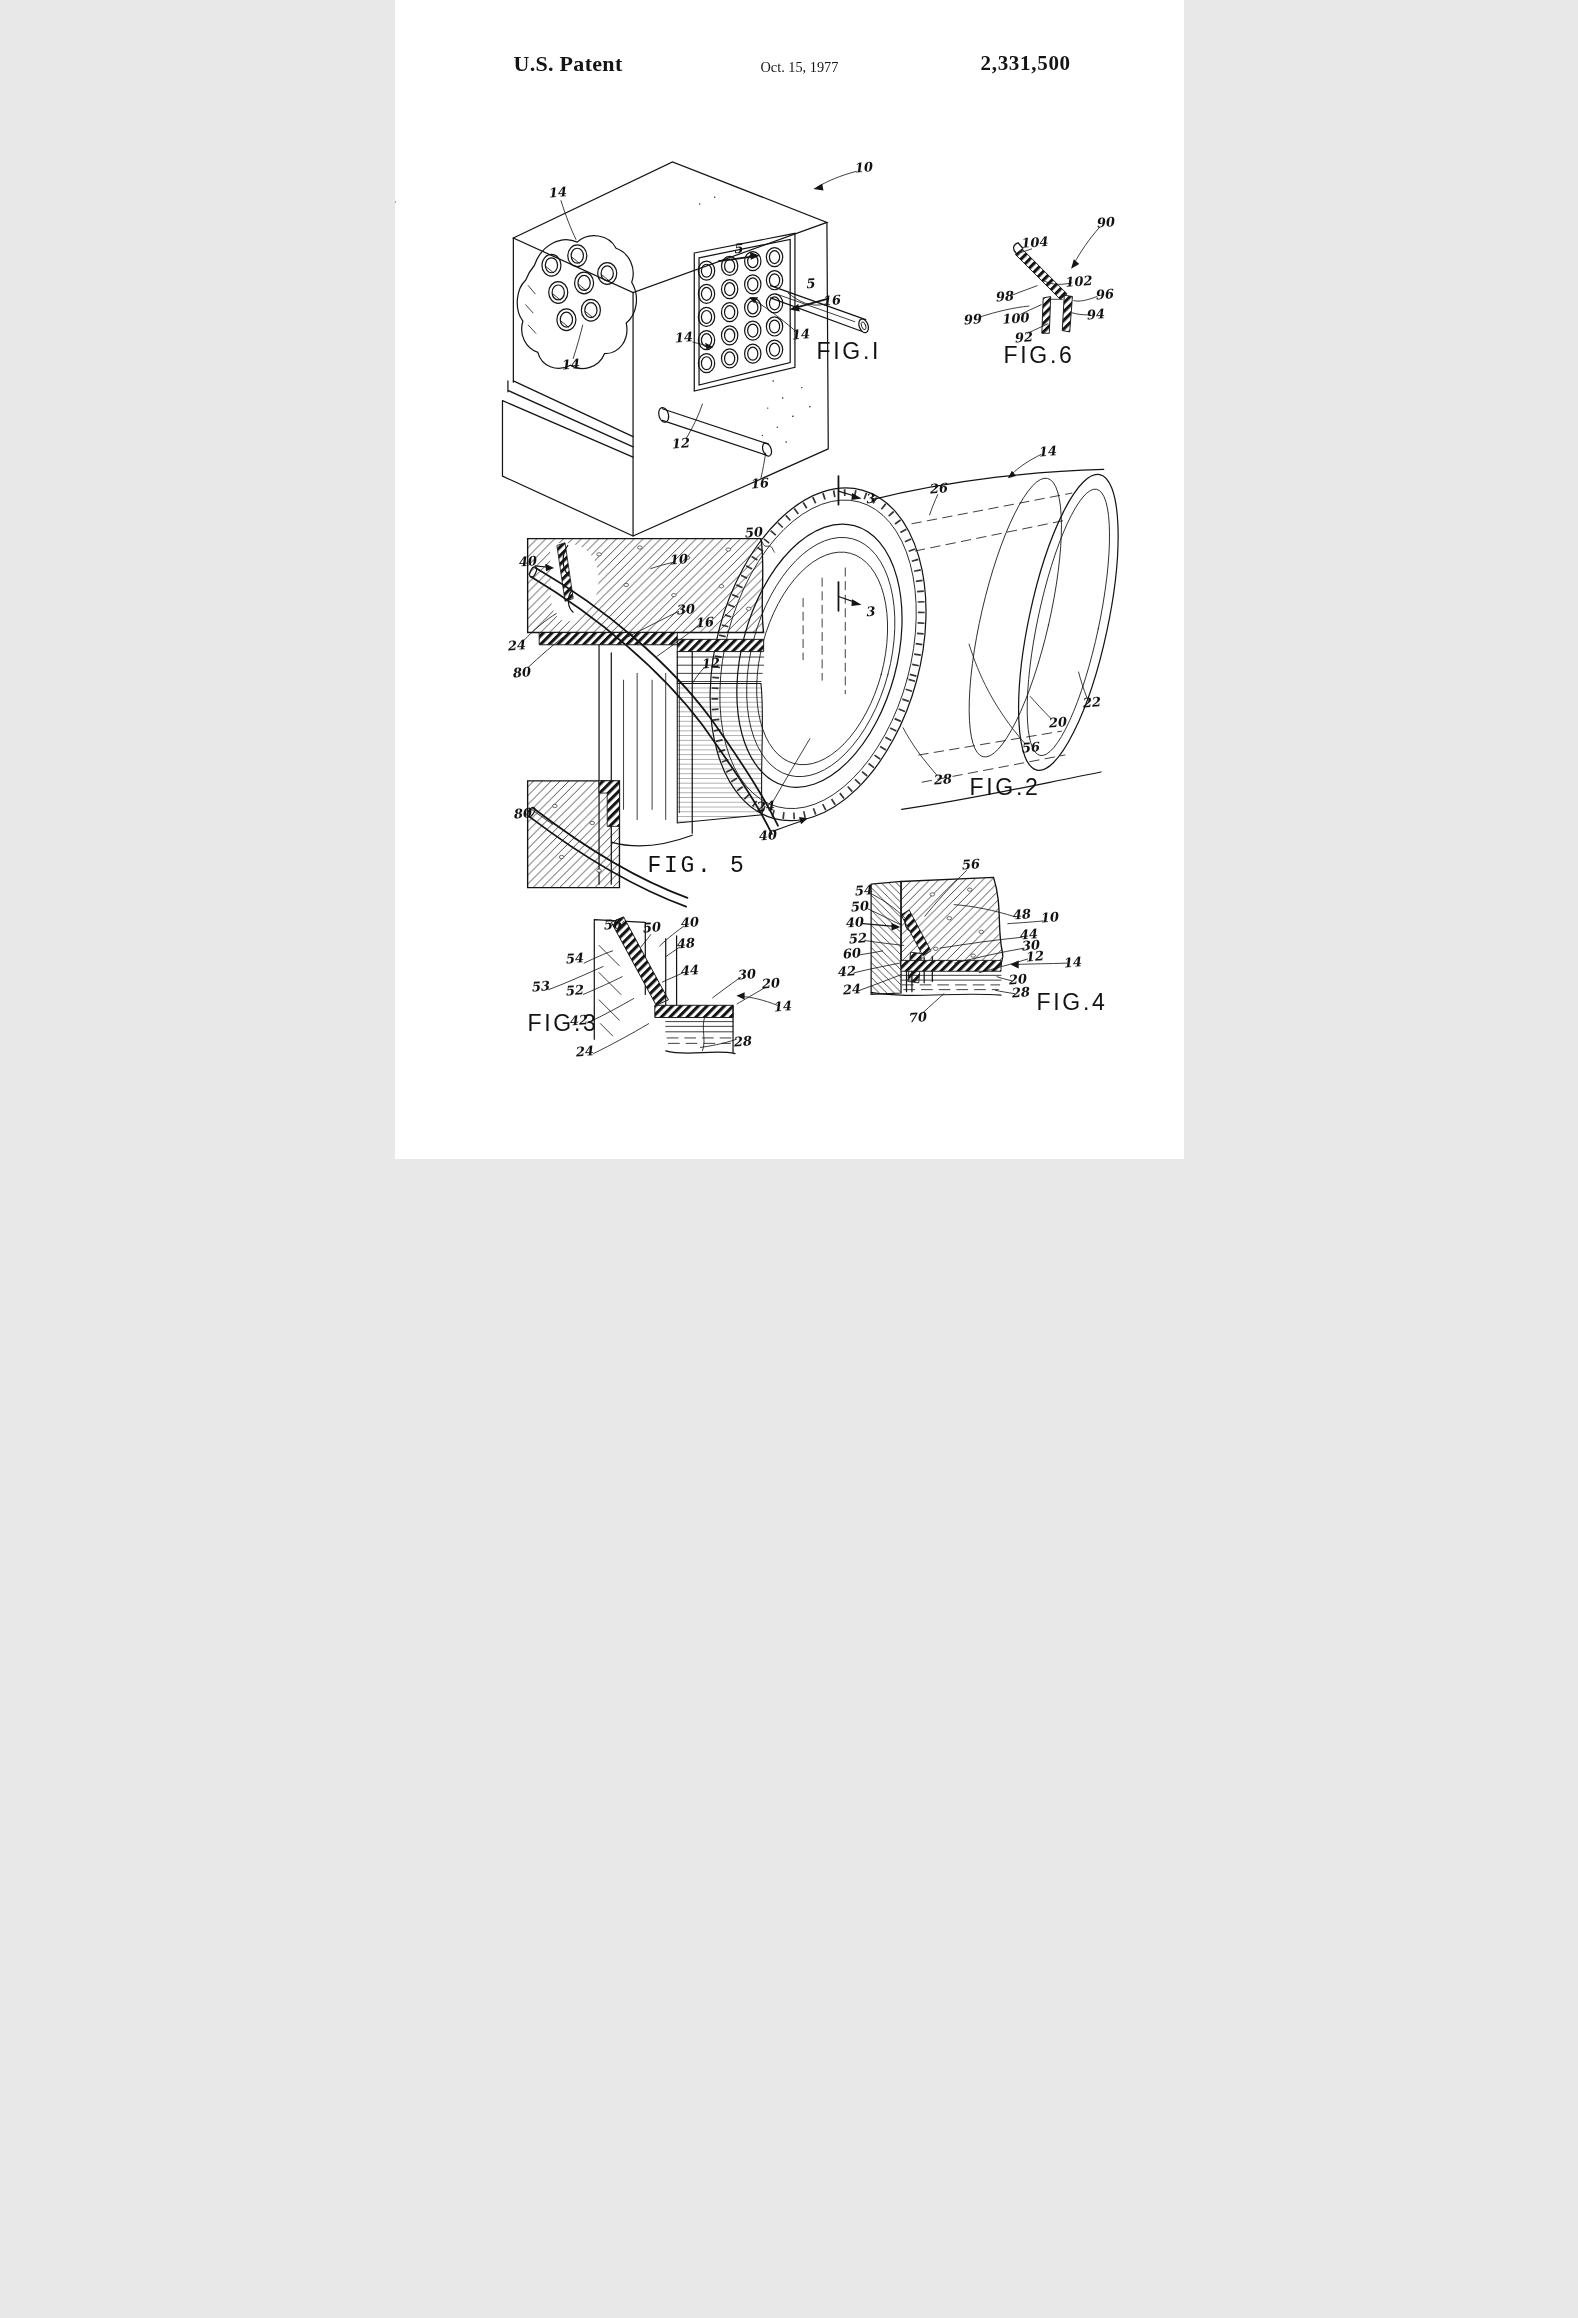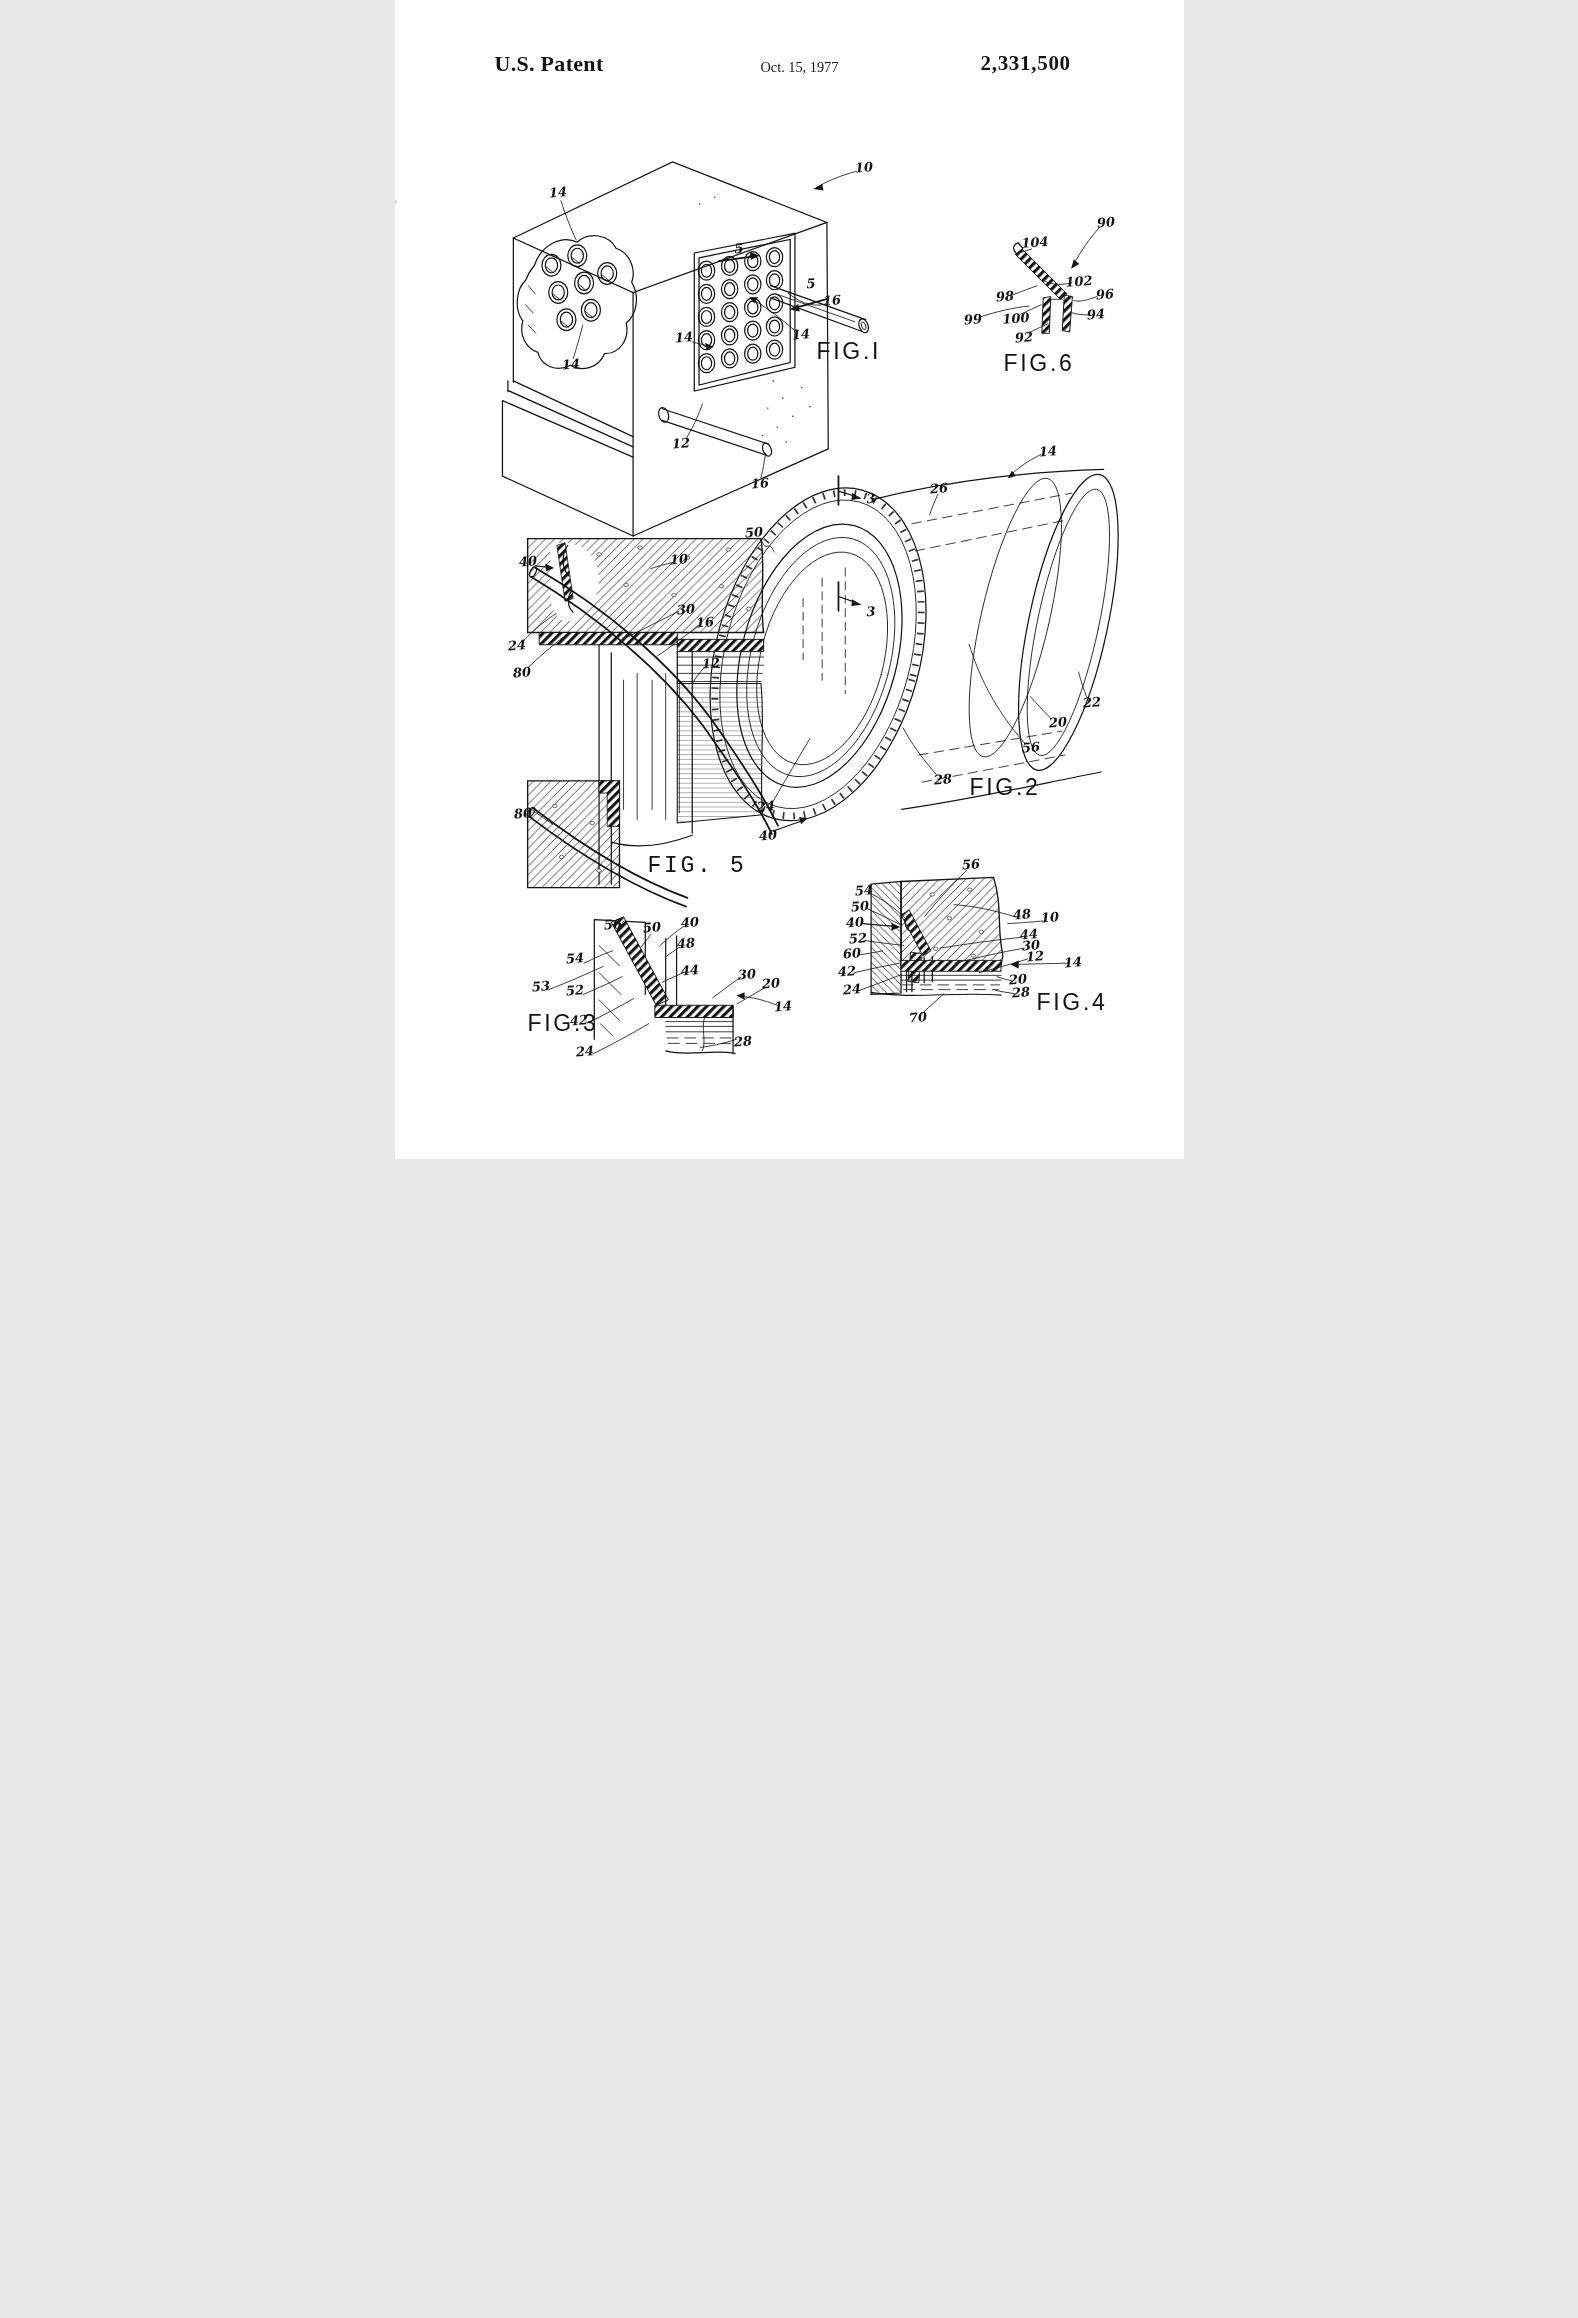--- a/index.html
+++ b/index.html
@@ -1,23 +1,23 @@
 <!DOCTYPE html>
 <html style="font-size:11px"><head>
 <meta charset="utf-8">
 <style>
   html,body{margin:0;padding:0;background:#e8e8e8;}
   .page{position:relative;width:789px;height:1159px;margin:0 auto;background:#ffffff;
         font-family:"Liberation Serif",serif;color:#141414;overflow:hidden;}
-  .hdr-title{position:absolute;left:100px;top:53px;font:700 22px/1 "Liberation Serif",serif;letter-spacing:0.3px;text-align:right;}
+  .hdr-title{position:absolute;left:119px;top:53px;font:700 22px/1 "Liberation Serif",serif;letter-spacing:0.3px;text-align:right;}
   .hdr-date{position:absolute;left:366px;top:60px;font:400 14.3px/1 "Liberation Serif",serif;}
   .hdr-no{position:absolute;left:586px;top:53px;font:600 21px/1 "Liberation Serif",serif;letter-spacing:0.7px;}
   .caption{position:absolute;font:400 23px/1 "Liberation Sans",sans-serif;letter-spacing:2.7px;color:#121212;white-space:nowrap;}
   #cap-fig1{left:422px;top:340px;}
-  #cap-fig6{left:609px;top:352px;}
+  #cap-fig6{left:609px;top:344px;}
   #cap-fig2{left:575px;top:776px;}
   #cap-fig5{left:253px;top:855px;font-family:Liberation Mono, monospace;}
   #cap-fig3{left:133px;top:1012px;}
   #cap-fig4{left:642px;top:991px;}
   .ref{position:absolute;transform:translate(-50%,-55%) rotate(-4deg);
        font:italic 700 13px/1 "DejaVu Serif",serif;color:#121212;white-space:nowrap;}
   svg{position:absolute;left:0;top:0;}
   .ln{stroke:#141414;fill:none;stroke-width:1.8;stroke-linecap:round;}
   .ld{stroke:#141414;fill:none;stroke-width:1.2;stroke-linecap:round;}
   .thk{stroke:#141414;fill:none;stroke-width:2.6;stroke-linecap:round;}

